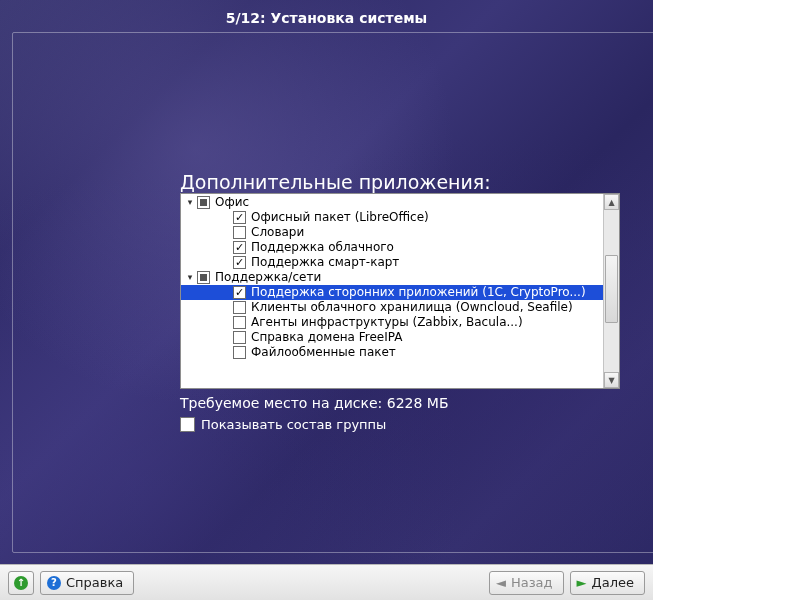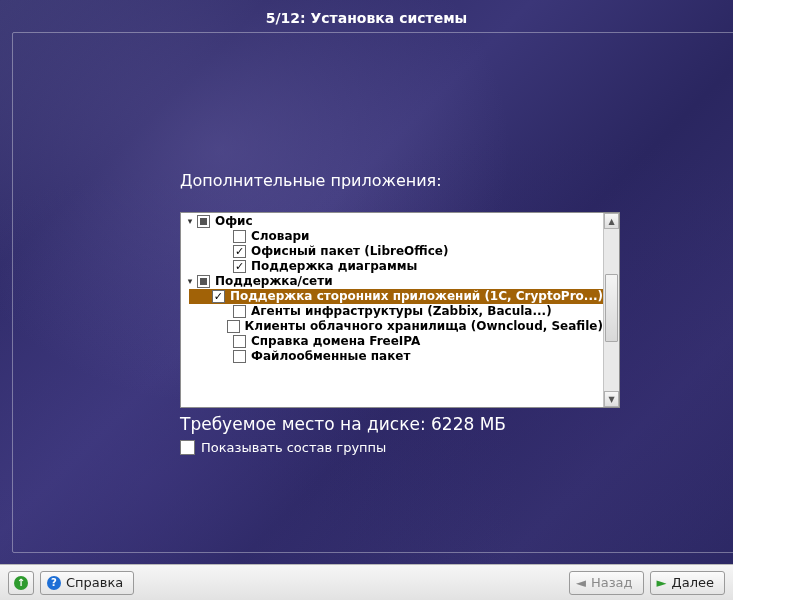--- a/index.html
+++ b/index.html
@@ -4,21 +4,21 @@
 <style>
   * { box-sizing: border-box; }
   html, body {
     margin: 0; padding: 0;
     width: 800px; height: 600px;
     font-family: "DejaVu Sans", Arial, sans-serif;
     font-size: 13px;
     overflow: hidden;
   }
   .bg {
-    width: 733px; height: 600px;
+    width: 653px; height: 600px;
     background:
       radial-gradient(ellipse at 30% 25%, rgba(120,110,180,0.35), transparent 40%),
       radial-gradient(ellipse at 75% 60%, rgba(50,40,110,0.4), transparent 45%),
       radial-gradient(ellipse at 20% 80%, rgba(70,60,140,0.35), transparent 45%),
       linear-gradient(135deg, #3d3a75 0%, #2f2b68 20%, #3b3678 40%, #2a2660 60%, #35306f 80%, #2b2763 100%);
     position: relative;
   }
   .title {
     position: absolute;
     top: 10px; left: 0; right: 0;
@@ -33,22 +33,22 @@
     width: 776px; height: 521px;
     border: 1px solid rgba(255,255,255,0.35);
     border-radius: 2px;
   }
   .content {
     position: absolute;
     left: 180px; top: 171px;
     color: #fff;
   }
   .section-label {
-    font-size: 16px;
-    margin-bottom: 22px;
+    font-size: 19px;
+    margin-bottom: 0;
   }
   .listbox {
     width: 440px; height: 196px;
     background: #fff;
     color: #000;
     border: 1px solid #8e8e8e;
     position: relative;
     overflow: hidden;
   }
   .list-inner {
@@ -58,21 +58,21 @@
     padding-top: 1px;
   }
   .row {
     height: 15px;
     line-height: 15px;
     font-size: 12px;
     white-space: nowrap;
     display: flex;
     align-items: center;
   }
-  .row.selected { background: #a16207; color: #fff; margin-left: 8px; }
+  .row.selected { background: #1d4ed8; color: #fff; }
   .indent0 { width: 4px; display:inline-block; }
   .indent2 { width: 40px; display:inline-block; }
   .expander {
     width: 10px; height: 10px;
     display: inline-flex;
     align-items: center; justify-content: center;
     margin-right: 2px;
     color: #333;
     font-size: 9px;
   }
@@ -87,21 +87,21 @@
     font-size: 11px;
     line-height: 1;
     flex-shrink: 0;
   }
   .chk.checked::after { content: "✓"; color:#000; font-weight:bold; position:relative; top:-0.5px;}
   .chk.partial::after {
     content: ""; display:block;
     width: 7px; height: 7px;
     background: #555;
   }
-  .label { display:inline-block;font-weight:bold; }
+  .label { display:inline-block; }
   
   .sb {
     position: absolute;
     right: 0; top: 0; bottom: 0;
     width: 16px;
     background: #e9e9e9;
     border-left: 1px solid #c4c4c4;
   }
   .sb-btn {
     height: 16px;
@@ -112,21 +112,21 @@
   }
   .sb-track { position:absolute; top:16px; bottom:16px; left:0; right:0; }
   .sb-thumb {
     position:absolute; left:1px; right:1px;
     background: linear-gradient(#f4f4f4,#d8d8d8);
     border:1px solid #a8a8a8;
     border-radius:1px;
   }
   .disk-line {
     margin-top: 6px;
-    font-size: 17px;
+    font-size: 14px;
   }
   .groupchk-row {
     margin-top: 6px;
     display:flex; align-items:flex-start;
     gap: 6px;
   }
   .bigchk {
     width: 15px; height: 15px;
     background:#fff;
     border:1px solid #777;
@@ -189,58 +189,64 @@
       <div class="list-inner" id="tree-rows" style="height: 201px;">
           <div class="row">
             <span class="indent0"></span>
             <span class="expander">▾</span>
             <span class="chk partial"></span>
             <span class="label">Офис</span>
           </div>
           <div class="row">
             <span class="indent2"></span>
             <span class="expander"></span>
+            <span class="chk checked"></span>
+            <span class="label">Офисный пакет (LibreOffice)</span>
+          </div>
+          <div class="row">
+            <span class="indent2"></span>
+            <span class="expander"></span>
             <span class="chk "></span>
             <span class="label">Словари</span>
           </div>
           <div class="row">
             <span class="indent2"></span>
             <span class="expander"></span>
             <span class="chk checked"></span>
-            <span class="label">Офисный пакет (LibreOffice)</span>
-          </div>
-          <div class="row">
-            <span class="indent2"></span>
-            <span class="expander"></span>
-            <span class="chk checked"></span>
-            <span class="label">Поддержка диаграммы</span>
+            <span class="label">Поддержка облачного</span>
+          </div>
+          <div class="row">
+            <span class="indent2"></span>
+            <span class="expander"></span>
+            <span class="chk checked"></span>
+            <span class="label">Поддержка смарт-карт</span>
           </div>
           <div class="row">
             <span class="indent0"></span>
             <span class="expander">▾</span>
             <span class="chk partial"></span>
             <span class="label">Поддержка/сети</span>
           </div>
           <div class="row selected">
             <span class="indent2"></span>
             <span class="expander"></span>
             <span class="chk checked"></span>
             <span class="label">Поддержка сторонних приложений (1C, CryptoPro...)</span>
           </div>
           <div class="row">
             <span class="indent2"></span>
             <span class="expander"></span>
             <span class="chk "></span>
+            <span class="label">Клиенты облачного хранилища (Owncloud, Seafile)</span>
+          </div>
+          <div class="row">
+            <span class="indent2"></span>
+            <span class="expander"></span>
+            <span class="chk "></span>
             <span class="label">Агенты инфраструктуры (Zabbix, Bacula...)</span>
-          </div>
-          <div class="row">
-            <span class="indent2"></span>
-            <span class="expander"></span>
-            <span class="chk "></span>
-            <span class="label">Клиенты облачного хранилища (Owncloud, Seafile)</span>
           </div>
           <div class="row">
             <span class="indent2"></span>
             <span class="expander"></span>
             <span class="chk "></span>
             <span class="label">Справка домена FreeIPA</span>
           </div>
           <div class="row">
             <span class="indent2"></span>
             <span class="expander"></span>

